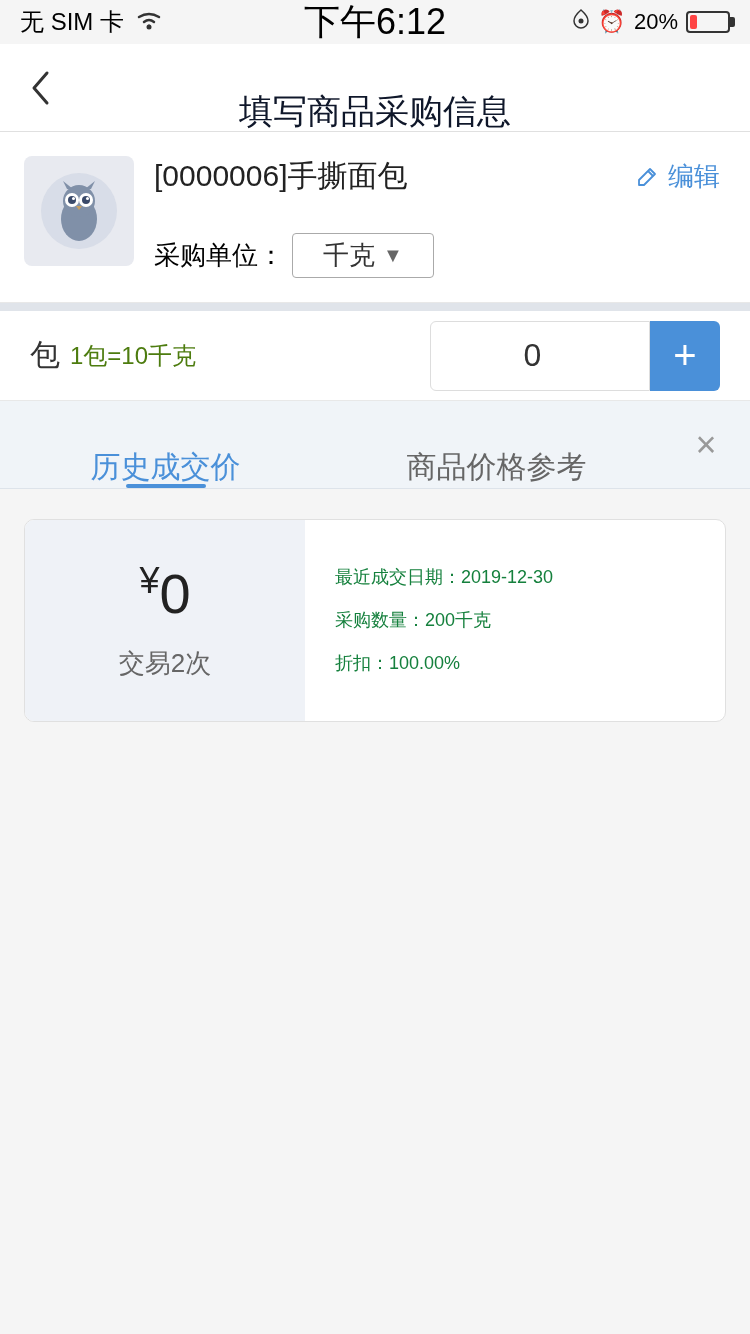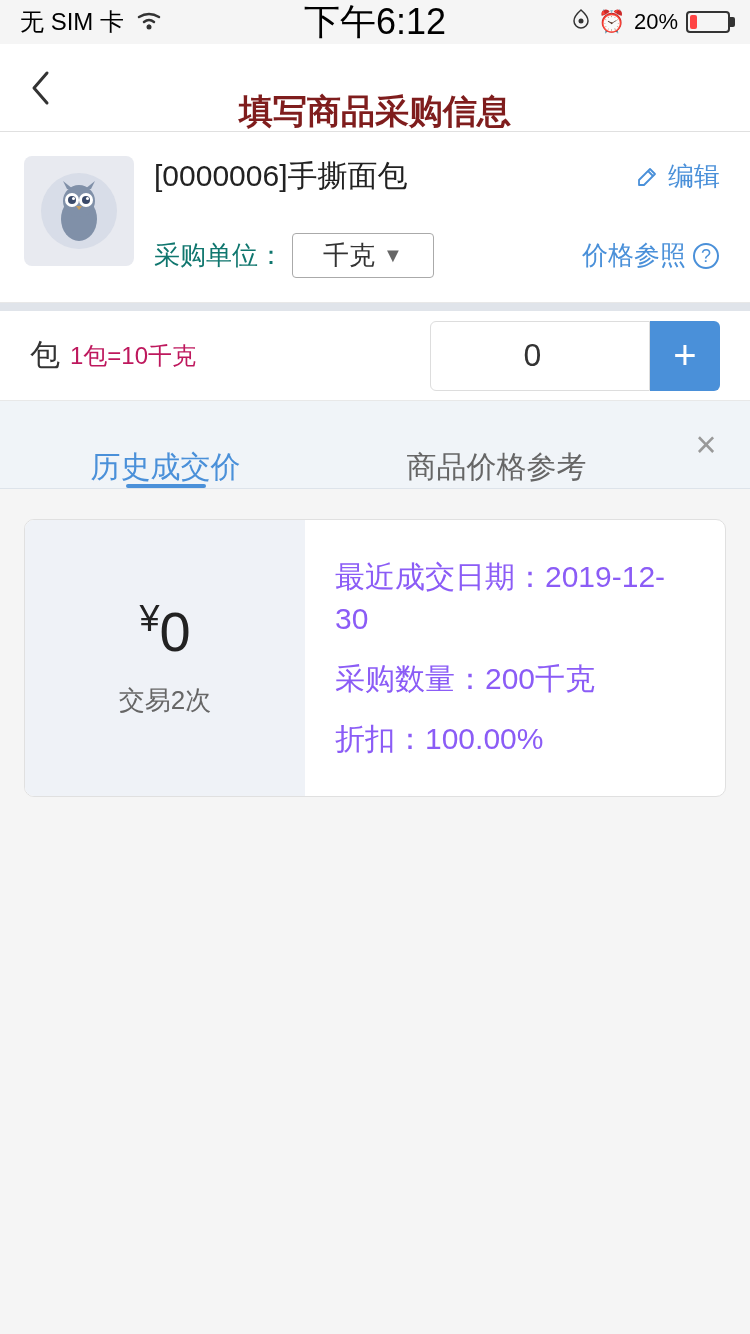--- a/index.html
+++ b/index.html
@@ -87,22 +87,22 @@
       justify-content: center;
       font-size: 36px;
       color: #333;
       cursor: pointer;
     }
     .nav-title {
       position: absolute;
       left: 50%;
       transform: translateX(-50%);
       font-size: 34px;
-      font-weight: 700;
-      color: #7f1d1d;
+      font-weight: 400;
+      color: #0f172a;
       margin-top: 48px;
     }
 
     
     .product-card {
       background: #ffffff;
       padding: 24px 30px 24px 24px;
       display: flex;
       align-items: flex-start;
       gap: 20px;
@@ -142,21 +142,21 @@
       gap: 10px;
       cursor: pointer;
     }
     .product-unit-row {
       display: flex;
       align-items: center;
       justify-content: space-between;
     }
     .product-unit-label {
       font-size: 26px;
-      color: #0f766e;
+      color: #000000;
     }
     .unit-selector {
       display: inline-flex;
       align-items: center;
       border: 1px solid #aaa;
       border-radius: 4px;
       padding: 4px 30px;
       font-size: 26px;
       color: #333;
       margin-left: 8px;
@@ -186,21 +186,21 @@
       gap: 0;
     }
     .qty-unit-label {
       font-size: 30px;
       color: #333;
       font-weight: 500;
       margin-right: 10px;
     }
     .qty-conversion {
       font-size: 24px;
-      color: #be185d;
+      color: #4d7c0f;
       flex: 1;
     }
     .qty-input-area {
       display: flex;
       align-items: center;
       gap: 0;
     }
     .qty-input {
       width: 220px;
       height: 70px;
@@ -308,22 +308,22 @@
     }
     .history-card-right {
       flex: 1;
       padding: 36px 30px;
       display: flex;
       flex-direction: column;
       justify-content: center;
       gap: 18px;
     }
     .history-detail-row {
-      font-size: 30px;
-      color: #8b5cf6;
+      font-size: 18px;
+      color: #15803d;
       line-height: 1.4;
     }
 
     
     .bottom-area {
       background: #f5f5f5;
       flex: 1;
       min-height: 600px;
     }
   </style>
@@ -402,27 +402,20 @@
       </div>
     </div>
     <div class="product-unit-row">
       <div style="display:flex;align-items:center;">
         <span class="product-unit-label">采购单位：</span>
         <div class="unit-selector">
           <span>千克</span>
           <span class="unit-arrow">▼</span>
         </div>
       </div>
-      <div class="price-ref">
-        <span>价格参照</span>
-        <svg width="28" height="28" viewBox="0 0 28 28" fill="none">
-          <circle cx="14" cy="14" r="12" stroke="#4a90d9" stroke-width="2"></circle>
-          <text x="14" y="20" text-anchor="middle" font-size="18" fill="#4a90d9" font-family="sans-serif">?</text>
-        </svg>
-      </div>
     </div>
   </div>
 </div>
 
 <div style="height: 8px; background: #e0e4ea;"></div>
 
 <div class="quantity-row">
   <span class="qty-unit-label">包</span>
   <span class="qty-conversion">1包=10千克</span>
   <div class="qty-input-area">

